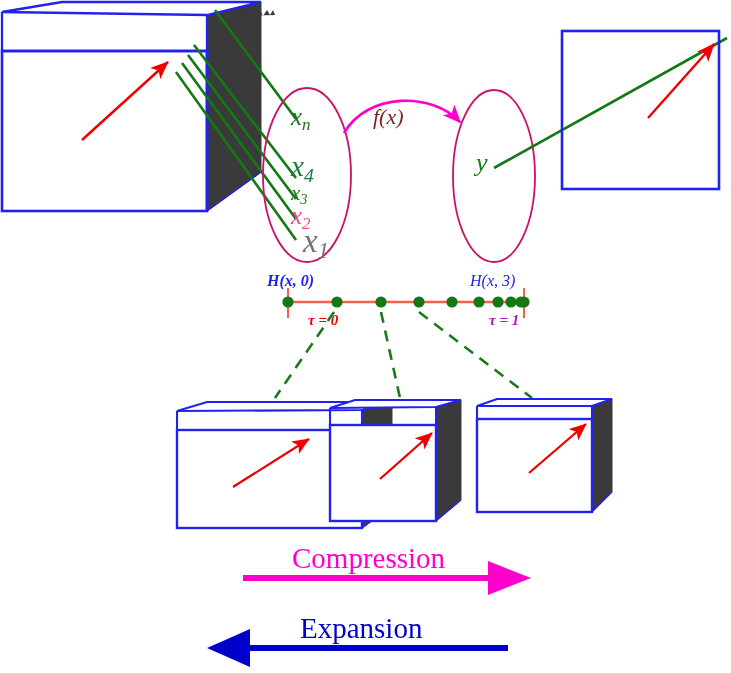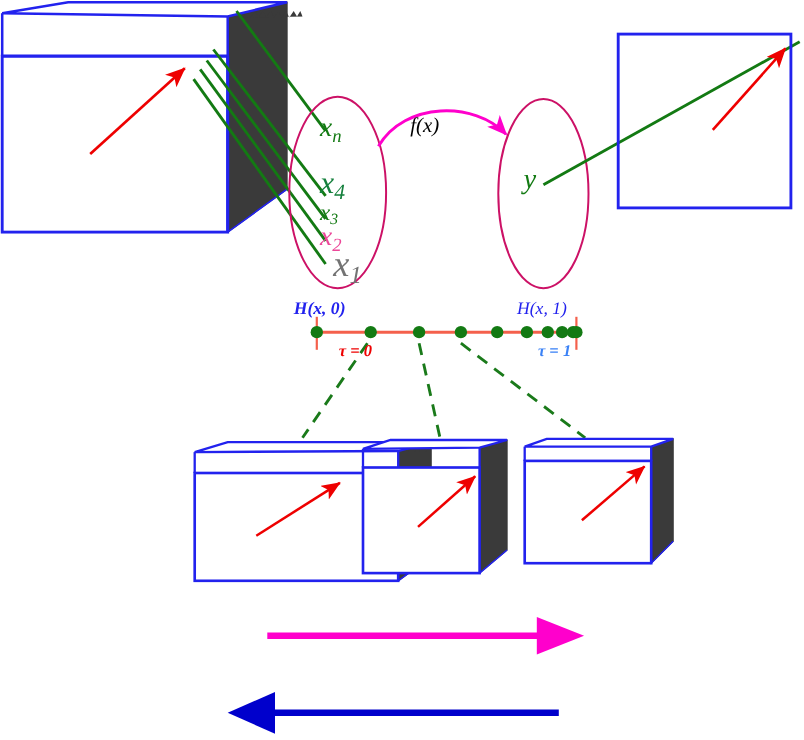--- a/index.html
+++ b/index.html
@@ -187,33 +187,35 @@
   </div>
   <div class="abs math-label" style="left:291px; top:202px; font-size:25px; color:#ec4899;">
     <span>x</span><span class="sub">2</span>
   </div>
   <div class="abs math-label" style="left:303px; top:223px; font-size:33px; color:#737373;">
     <span>x</span><span class="sub">1</span>
   </div>
 
   <div class="abs math-label" style="left:476px; top:148px; font-size:26px; color:#137a13;">y</div>
 
-  <div class="abs math-label" style="left:373px; top:104px; font-size:19px; color:#000000;">f(x)</div>
+  <div class="abs math-label" style="left:373px; top:104px; font-size:22px; color:#7f1d1d;">f(x)</div>
 
   <div class="abs math-label" style="left:267px; top:272px; font-size:16px; color:#2222ee;font-weight:bold;">
     <span>H</span><span>(x, 0)</span>
   </div>
 
   <div class="abs math-label" style="left:470px; top:272px; font-size:16px; color:#2222ee;">
-    <span>H</span><span>(x, 1)</span>
+    <span>H</span><span>(x, 3)</span>
   </div>
 
   <div class="abs math-label" style="left:262px; top:312px; font-size:15px; color:#ee0000; font-weight:bold;margin-left:46px;">
     <span>τ</span><span> = 0</span>
   </div>
 
-  <div class="abs math-label" style="left:489px; top:312px; font-size:15px; color:#3b82f6; font-weight:bold;">
+  <div class="abs math-label" style="left:489px; top:312px; font-size:15px; color:#a21caf; font-weight:bold;">
     <span>τ</span><span> = 1</span>
   </div>
 
-
+  <div class="abs word-label" style="left:292px; top:542px; font-size:29px; color:#ff00cc;">Compression</div>
+
+  <div class="abs word-label" style="left:300px; top:612px; font-size:29px; color:#0000cc;">Expansion</div>
 
 </div>
 
 </body></html>

